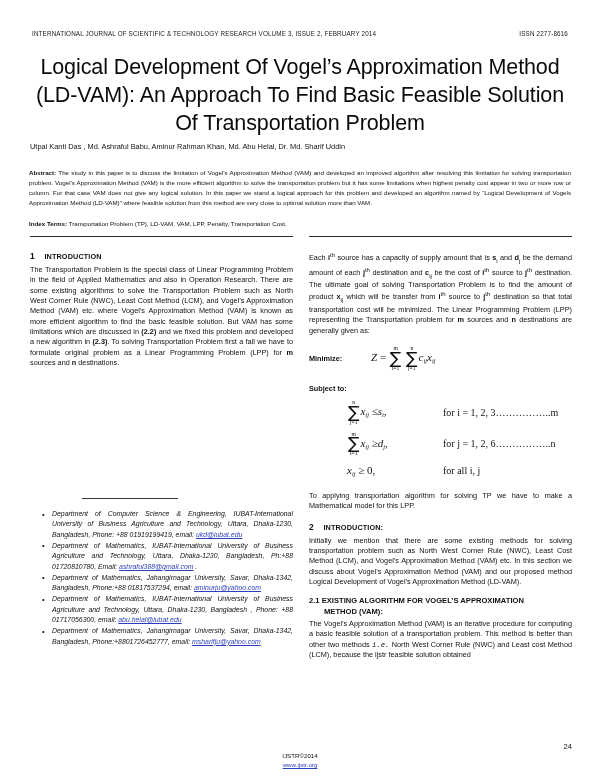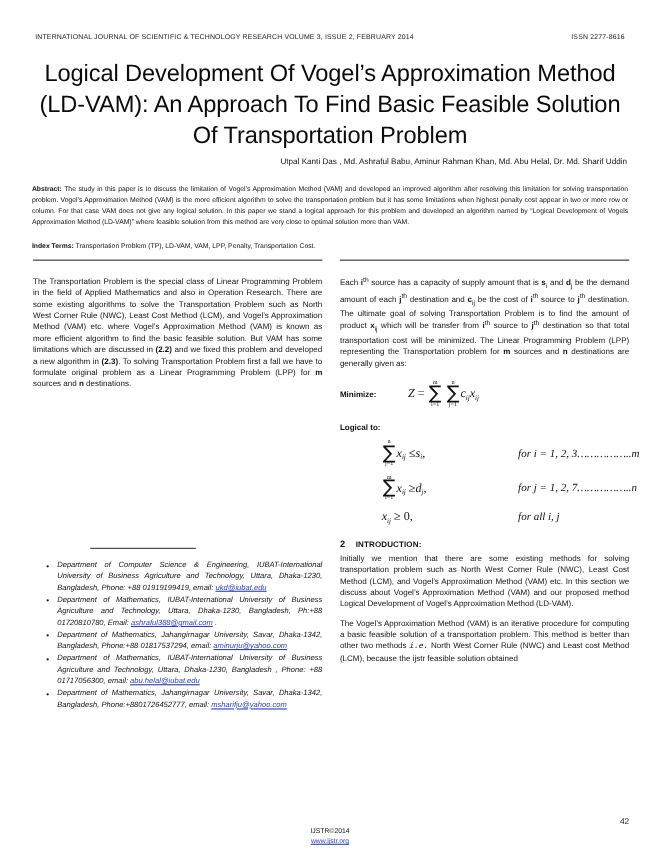--- a/index.html
+++ b/index.html
@@ -51,21 +51,21 @@
     font-weight: 400;
     letter-spacing: -0.1px;
     color: #0b0b0b;
   }
   
   .authors {
     position: absolute;
     left: 30px;
     top: 142px;
     width: 540px;
-    text-align: right;
+    text-align: left;
     font-size: 7.4px;
     color: #111;
   }
   
   .abstract-block {
     position: absolute;
     left: 29px;
     top: 168px;
     width: 542px;
     font-size: 6.2px;
@@ -182,24 +182,22 @@
     padding-left: 38px;
   }
   .constraint .lhs {
     width: 96px;
     flex: none;
     font-family: "Liberation Serif", serif;
     font-size: 11px;
   }
   .constraint .rhs {
     font-family: "Liberation Serif", serif;
-    font-style: italic;
     font-size: 10px;
     white-space: nowrap;
-    margin-left: 28px;
   }
   .constraint.plain .lhs { font-style: italic; }
 
   
   .affil-wrap {
     position: absolute;
     left: 30px;
     top: 498px;
     width: 263px;
   }
@@ -279,20 +277,24 @@
   </div>
 
   <div class="index-terms">
     <b>Index Terms:</b>
     <span>Transportation Problem (TP), LD-VAM, VAM, LPP, Penalty, Transportation Cost.</span>
   </div>
 
   <div class="col col-left">
     <div class="rule-top"></div>
 
+    <h2 class="sec">
+      <span class="num">1</span>
+      <span class="scap">INTRODUCTION</span>
+    </h2>
 
     <p class="body">
       <span>The Transportation Problem is the special class of Linear Programming Problem in the field of Applied Mathematics and also in Operation Research. There are some existing algorithms to solve the Transportation Problem such as North West Corner Rule (NWC), Least Cost Method (LCM), and Vogel’s Approximation Method (VAM) etc. where Vogel’s Approximation Method (VAM) is known as more efficient algorithm to find the basic feasible solution. But VAM has some limitations which are discussed in </span><b class="bd">(2.2)</b><span> and we fixed this problem and developed a new algorithm in </span><b class="bd">(2.3)</b><span>. To solving Transportation Problem first a fall we have to formulate original problem as a Linear Programming Problem (LPP) for </span><b class="bd">m</b><span> sources and </span><b class="bd">n</b><span> destinations.</span>
     </p>
   </div>
 
   <div class="affil-wrap">
     <div class="affil-rule"></div>
     <ul class="affils">
       <li>
@@ -329,21 +331,21 @@
           <span class="lim">i=1</span>
         </span>
         <span class="sum">
           <span class="lim">n</span>
           <span class="sig">∑</span>
           <span class="lim">j=1</span>
         </span><span>c</span><span class="sub">ij</span><span>x</span><span class="sub">ij</span>
       </div>
     </div>
 
-    <div style="font-weight:bold;font-size:7.3px;margin-top:12px;">Logical to:</div>
+    <div style="font-weight:bold;font-size:7.3px;margin-top:12px;">Subject to:</div>
 
     <div class="constraint">
       <div class="lhs">
         <span class="sum">
           <span class="lim">n</span>
           <span class="sig">∑</span>
           <span class="lim">j=1</span>
         </span><span style="font-style:italic">x</span><span class="sub">ij</span>
         <span style="font-style:normal">≤</span><span style="font-style:italic">s</span><span class="sub">i</span><span style="font-style:normal">,</span>
       </div>
@@ -352,40 +354,46 @@
 
     <div class="constraint">
       <div class="lhs">
         <span class="sum">
           <span class="lim">m</span>
           <span class="sig">∑</span>
           <span class="lim">i=1</span>
         </span><span style="font-style:italic">x</span><span class="sub">ij</span>
         <span style="font-style:normal">≥</span><span style="font-style:italic">d</span><span class="sub">j</span><span style="font-style:normal">,</span>
       </div>
-      <div class="rhs">for  j = 1, 2, 7……………..n</div>
+      <div class="rhs">for  j = 1, 2, 6……………..n</div>
     </div>
 
     <div class="constraint plain" style="margin-top:2px;">
       <div class="lhs">
         <span>x</span><span class="sub">ij</span>
         <span style="font-style:normal">≥ 0,</span>
       </div>
       <div class="rhs">for all i, j</div>
     </div>
 
+    <p class="body" style="margin-top:12px;">To applying transportation algorithm for solving TP we have to make a Mathematical model for this LPP.</p>
 
     <h2 class="sec" style="margin-top:10px;">
       <span class="num">2</span>
       <span class="scap">INTRODUCTION:</span>
     </h2>
     <p class="body">Initially we mention that there are some existing methods for solving transportation problem such as North West Corner Rule (NWC), Least Cost Method (LCM), and Vogel’s Approximation Method (VAM) etc. In this section we discuss about Vogel’s Approximation Method (VAM) and our proposed method Logical Development of Vogel’s Approximation Method (LD-VAM).</p>
 
+    <h3 class="subsec">
+      <span>2.1</span>
+      <span>EXISTING ALGORITHM FOR VOGEL’S APPROXIMATION</span>
+      <span class="indent2">METHOD (VAM):</span>
+    </h3>
     <p class="tight"><span>The Vogel’s Approximation Method (VAM) is an iterative procedure for computing a basic feasible solution of a transportation problem. This method is better than other two methods </span><em class="it">i.e.</em><span> North West Corner Rule (NWC) and Least cost Method (LCM), because the ijstr feasible solution obtained</span></p>
   </div>
 
-  <div class="folio">42</div>
+  <div class="folio">24</div>
   <div class="footer-center">
     <div>IJSTR©2014</div>
     <a href="#">www.ijstr.org</a>
   </div>
 
 </div>
 
 </body></html>

